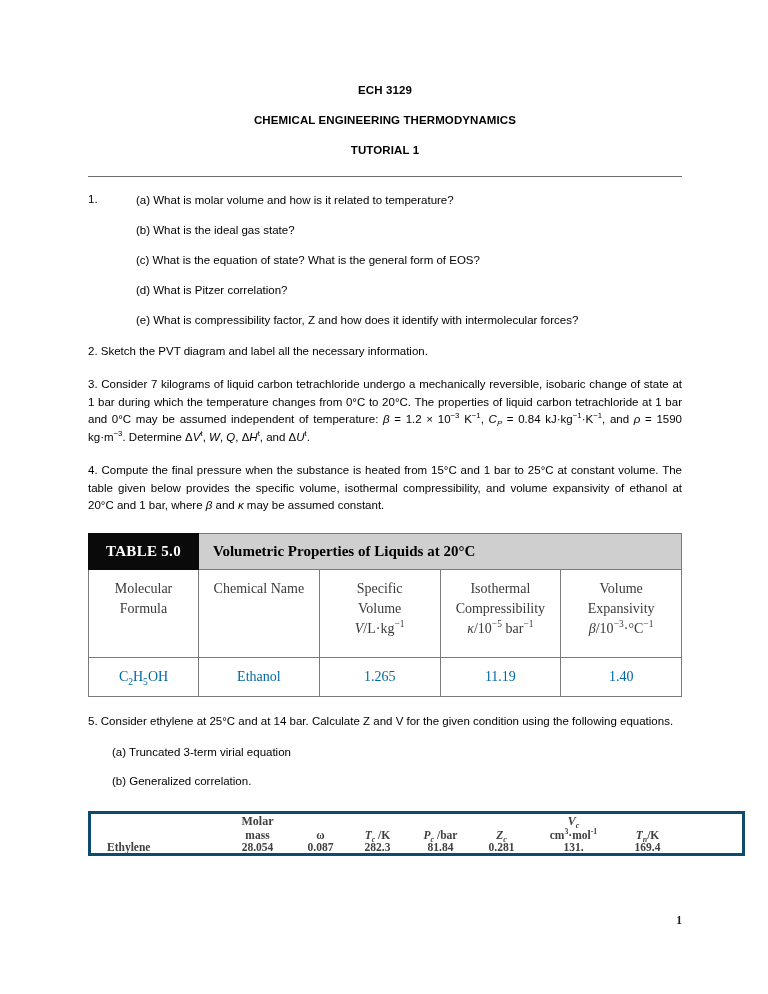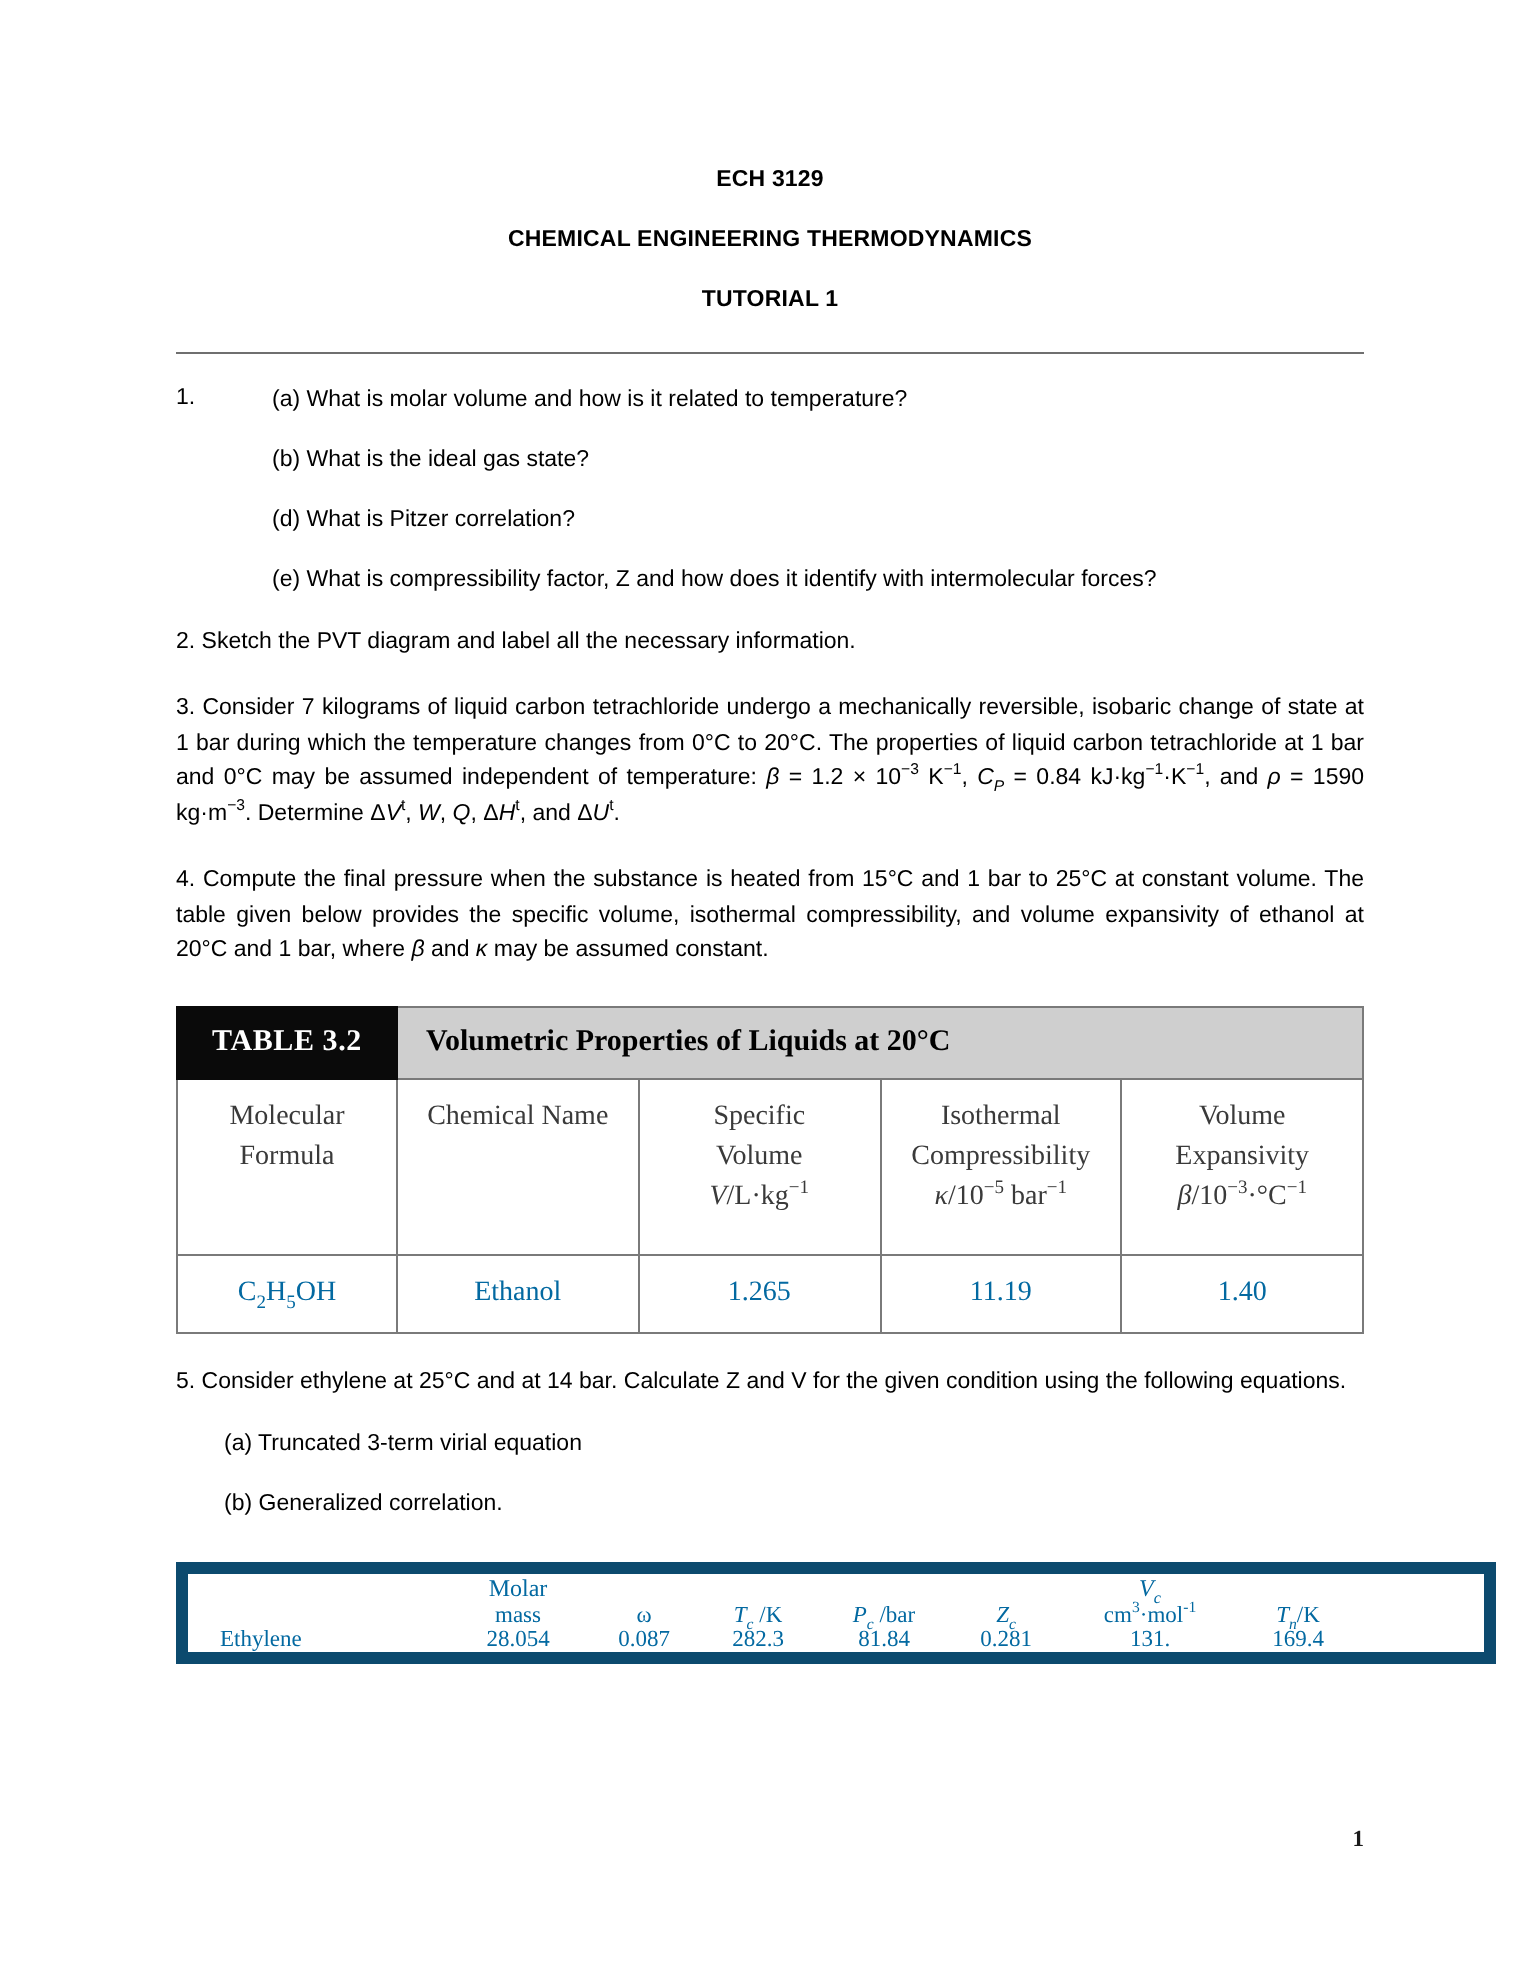--- a/index.html
+++ b/index.html
@@ -124,24 +124,25 @@
   .w-name    { width: 154px; }
   .w-spec    { width: 100px; }
   .w-iso     { width: 134px; }
   .w-vol     { width: 102px; }
 
   
   .eth-wrap { margin-top: 22px; }
   table.eth {
     border-collapse: collapse;
     width: 594px;
-    border: 6px solid #0c4a6e;
+    border: 3px solid #0c4a6e;
     font-family: "Liberation Serif", serif;
-    color: #0369a1;
+    color: #404040;
     table-layout: fixed;
+    font-weight: bold;
   }
   table.eth td { border: 0; padding: 0; }
   .eth-head-row1 td { font-size: 12px; padding: 12px 0 3px 0; text-align: center; }
   .eth-head-row2 td { font-size: 11.5px; padding: 7px 0 12px 0; text-align: center; }
   .eth-divider td { border-bottom: 1px solid #c9c9c9; height: 0; padding: 0; }
   .eth-data td { font-size: 11.5px; padding: 15px 0 22px 0; text-align: center; }
   .eth-name { text-align: left !important; padding-left: 16px !important; }
   .ec-name { width: 132px; }
   .ec-mass { width: 72px; }
   .ec-w    { width: 54px; }
@@ -178,40 +179,41 @@
       <div class="line">TUTORIAL 1</div>
     </div>
 
     <hr class="hrule">
 
     <div class="q1">
       <span class="q1-num">1.</span>
       <div class="q1-items">
         <div class="sub">(a) What is molar volume and how is it related to temperature?</div>
         <div class="sub">(b) What is the ideal gas state?</div>
+        <div class="sub">(c) What is the equation of state? What is the general form of EOS?</div>
         <div class="sub">(d) What is Pitzer correlation?</div>
         <div class="sub">(e) What is compressibility factor, Z and how does it identify with intermolecular forces?</div>
       </div>
     </div>
 
     <div class="para nojust">2. Sketch the PVT diagram and label all the necessary information.</div>
 
     <div class="para">
       <span>3. Consider 7 kilograms of liquid carbon tetrachloride undergo a mechanically reversible, isobaric change of state at 1 bar during which the temperature changes from 0°C to 20°C. The properties of liquid carbon tetrachloride at 1 bar and 0°C may be assumed independent of temperature: </span><span class="ital">β</span><span> = 1.2 × 10</span><sup>−3</sup><span> K</span><sup>−1</sup><span>, </span><span class="ital">C</span><sub class="ital">P</sub><span> = 0.84 kJ·kg</span><sup>−1</sup><span>·K</span><sup>−1</sup><span>, and </span><span class="ital">ρ</span><span> = 1590 kg·m</span><sup>−3</sup><span>. Determine Δ</span><span class="ital">V</span><sup>t</sup><span>, </span><span class="ital">W</span><span>, </span><span class="ital">Q</span><span>, Δ</span><span class="ital">H</span><sup>t</sup><span>, and Δ</span><span class="ital">U</span><sup>t</sup><span>.</span>
     </div>
 
     <div class="para">
       <span>4. Compute the final pressure when the substance is heated from 15°C and 1 bar to 25°C at constant volume. The table given below provides the specific volume, isothermal compressibility, and volume expansivity of ethanol at 20°C and 1 bar, where </span><span class="ital">β</span><span> and </span><span class="ital">κ</span><span> may be assumed constant.</span>
     </div>
 
     <div class="tbl32-wrap">
       <table class="tbl32">
         <tbody>
             <tr>
-          <td class="t32-badge">TABLE 3.2</td>
+          <td class="t32-badge">TABLE 5.0</td>
           <td class="t32-title" colspan="4">Volumetric Properties of Liquids at 20°C</td>
         </tr>
         <tr>
           <td class="t32-colhead w-formula">
             <div>Molecular</div>
             <div>Formula</div>
           </td>
           <td class="t32-colhead w-name">
             <div>Chemical Name</div>
           </td>

